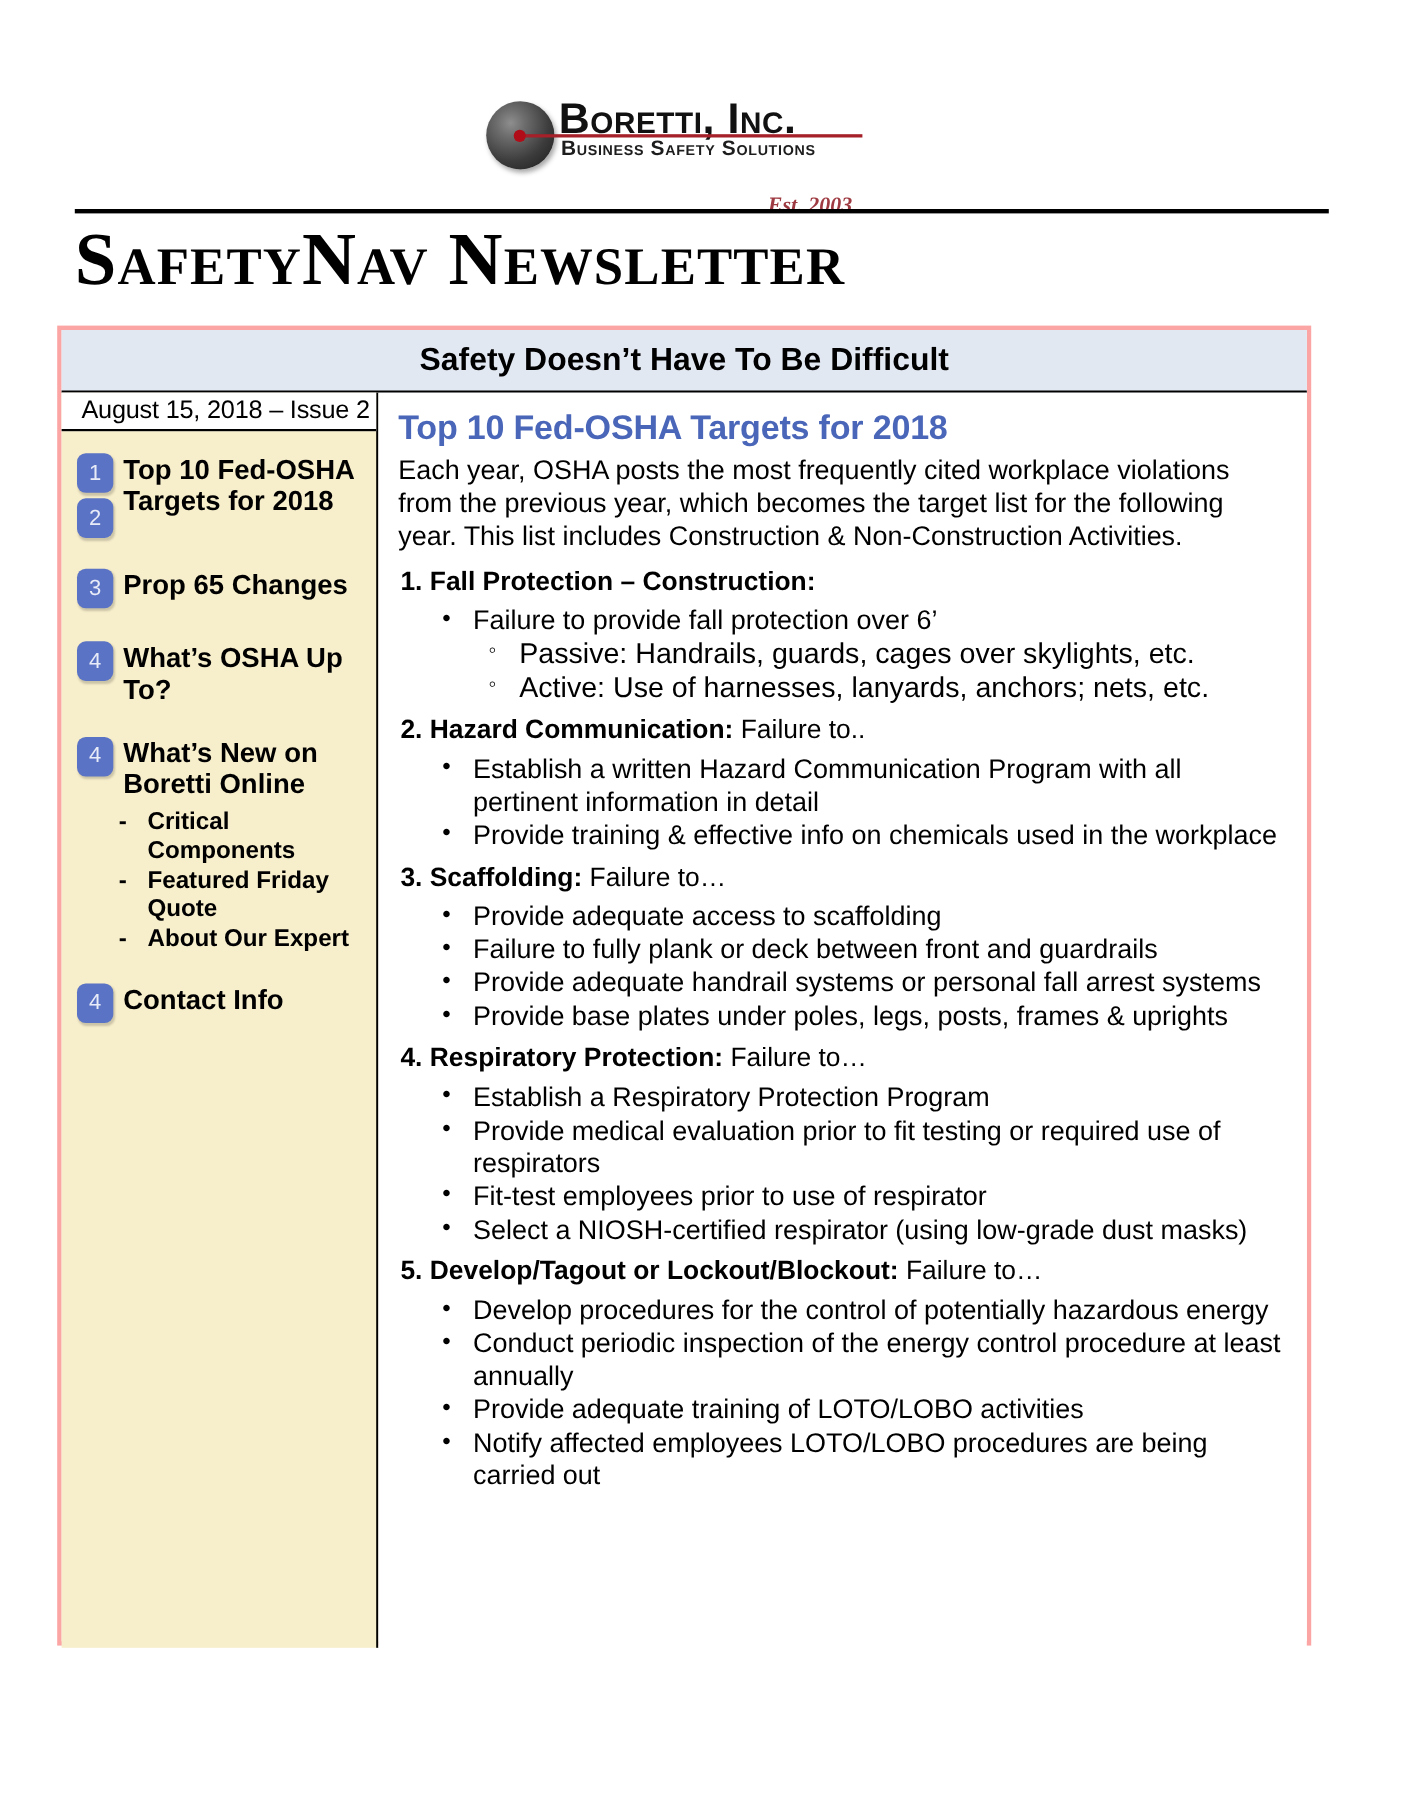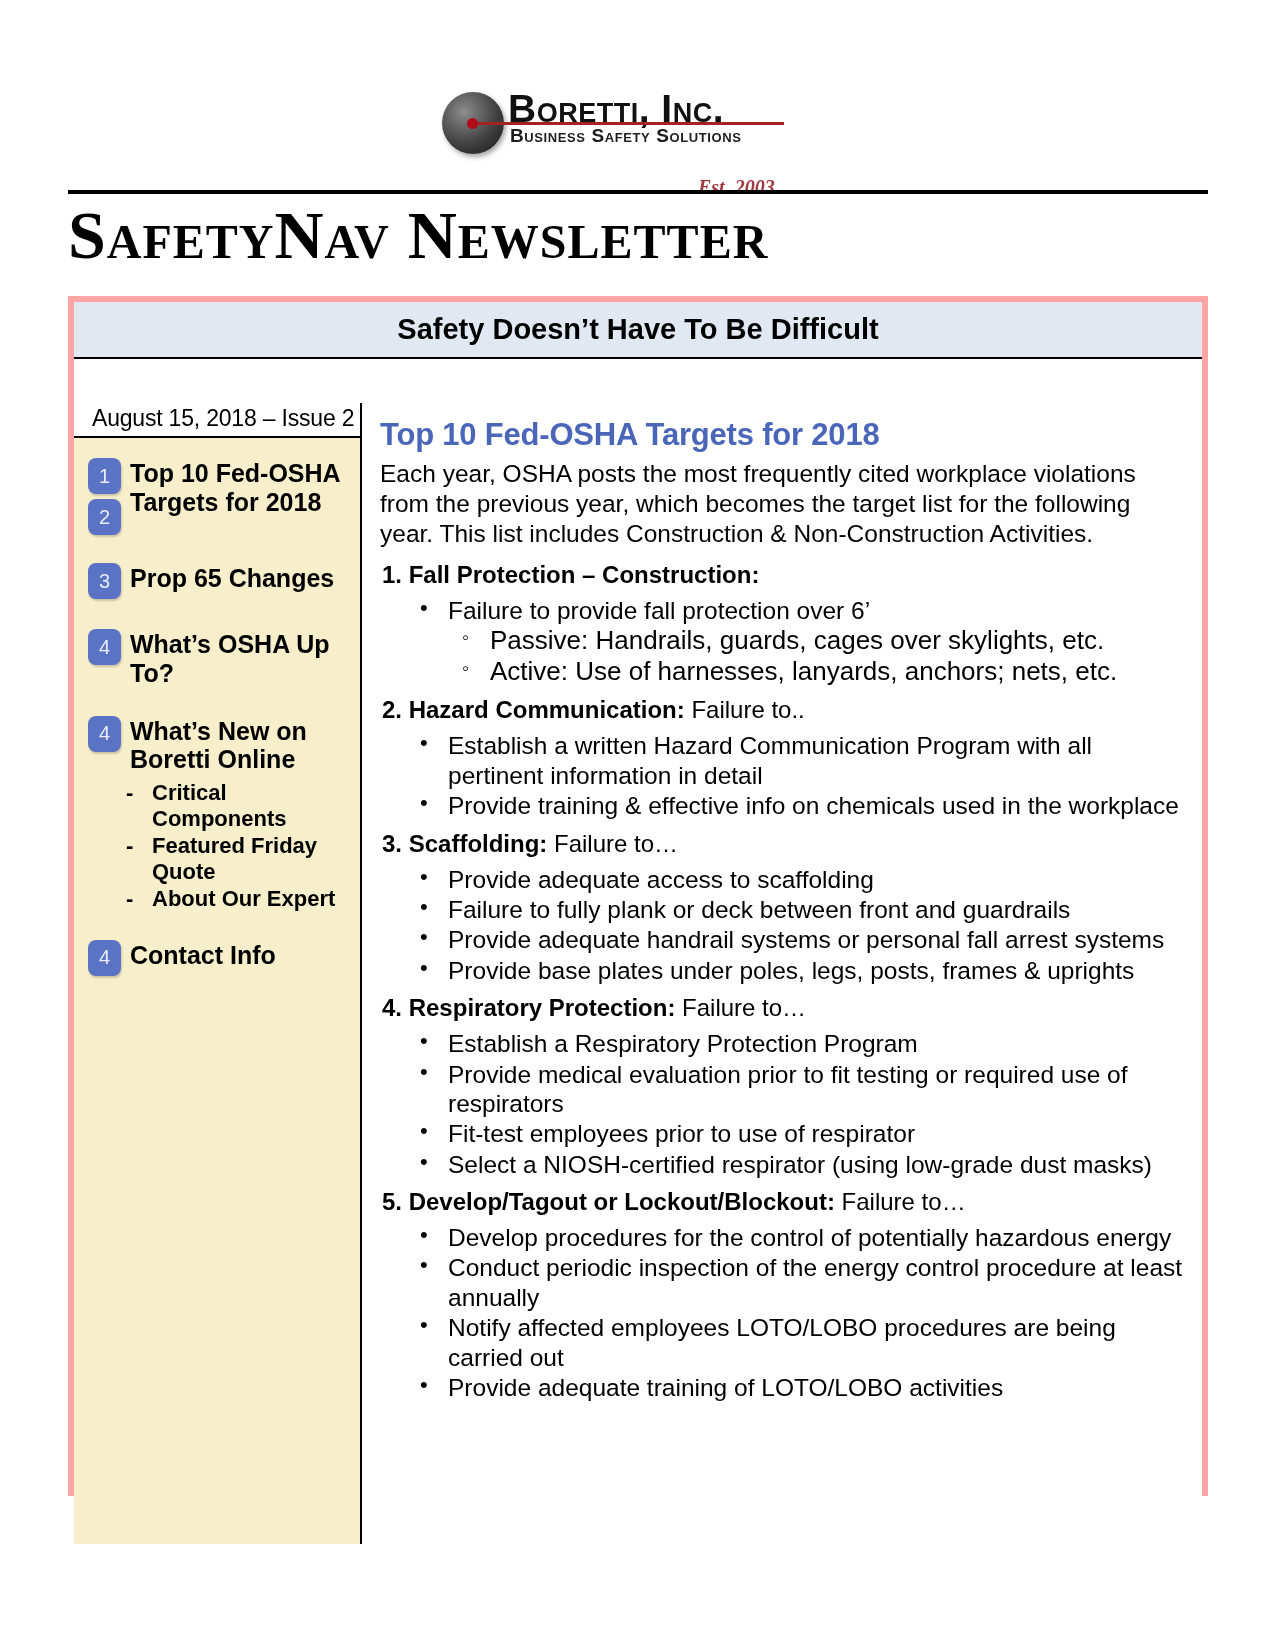--- a/index.html
+++ b/index.html
@@ -116,44 +116,43 @@
     font-variant: small-caps;
     letter-spacing: 1px;
     line-height: 1.04;
     white-space: nowrap;
     color: #000;
   }
 
   
   .frame {
     position: absolute;
-    left: 68px;
+    left: 52px;
     top: 296px;
     width: 1140px;
     height: 1200px;
-    border: 6px solid #fca5a5;
+    border: 4px solid #fca5a5;
     box-sizing: border-box;
     background: #fff;
   }
   .tagline {
     height: 55px;
     background: #e2e8f2;
     border-bottom: 2px solid #000;
     display: flex;
     align-items: center;
     justify-content: center;
     font-size: 29px;
     font-weight: bold;
     color: #000;
   }
   .body-row {
     display: flex;
     height: 1141px;
     align-items: stretch;
-    margin-top: 44px;
   }
 
   
   .sidebar {
     width: 288px;
     flex: 0 0 288px;
     border-right: 2px solid #000;
     box-sizing: border-box;
     background: #f7eecb;
     display: flex;
@@ -411,21 +410,21 @@
             <ul class="bullets">
               <li><span>Establish a Respiratory Protection Program</span></li>
               <li><span>Provide medical evaluation prior to fit testing or required use of respirators</span></li>
               <li><span>Fit-test employees prior to use of respirator</span></li>
               <li><span>Select a NIOSH-certified respirator (using low-grade dust masks)</span></li>
             </ul>
             <div class="sec-head"><span>5.</span> <span class="u">Develop/Tagout or Lockout/Blockout:</span><span class="rest"> Failure to…</span></div>
             <ul class="bullets">
               <li><span>Develop procedures for the control of potentially hazardous energy</span></li>
               <li><span>Conduct periodic inspection of the energy control procedure at least annually</span></li>
+              <li><span>Provide adequate training of LOTO/LOBO activities</span></li>
               <li><span>Notify affected employees LOTO/LOBO procedures are being carried out</span></li>
-              <li><span>Provide adequate training of LOTO/LOBO activities</span></li>
             </ul>
           </div>
       </div>
 
     </div>
   </div>
 </div>
 
 </body></html>

